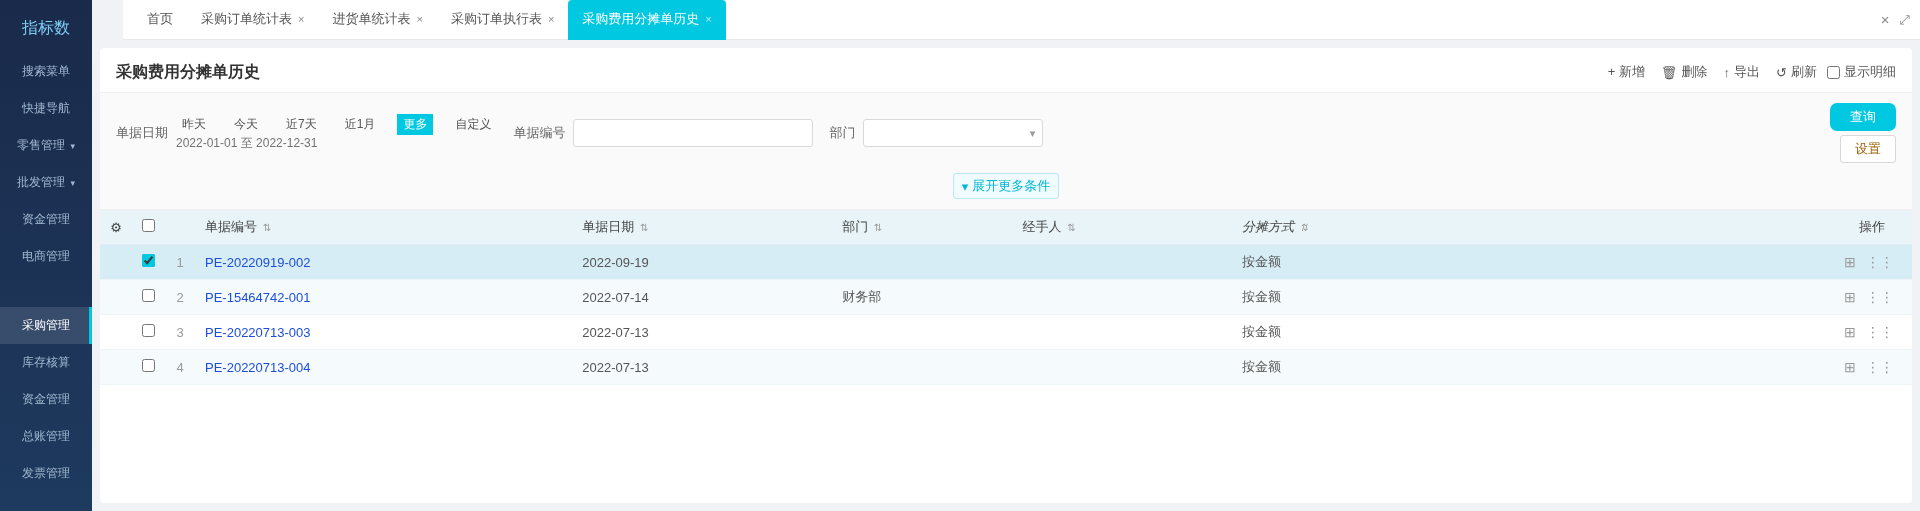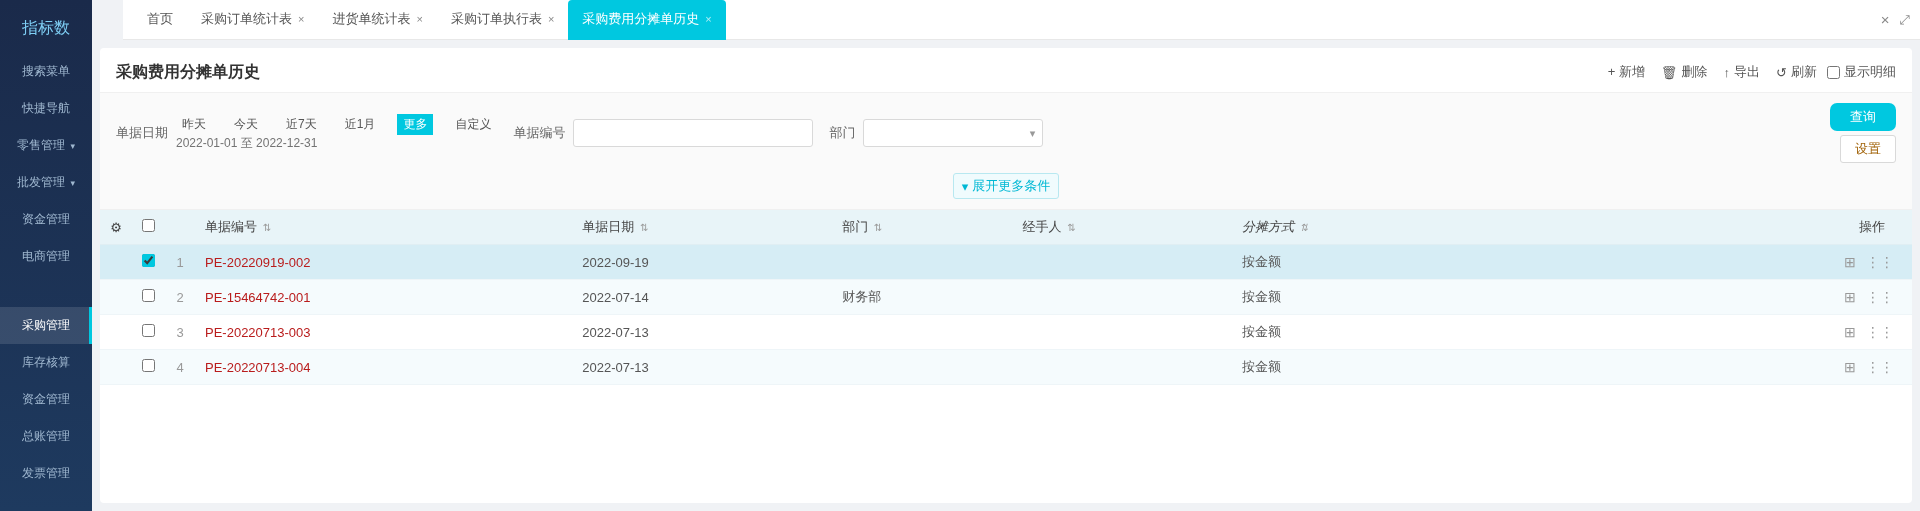--- a/index.html
+++ b/index.html
@@ -336,21 +336,21 @@
     }
     .checkbox-cell {
       width: 28px;
       text-align: center;
     }
     .settings-cell {
       width: 32px;
       text-align: center;
     }
     .link-cell {
-      color: #b91c1c;
+      color: #1d4ed8;
       text-decoration: none;
       cursor: pointer;
     }
     .op-cell {
       display: flex;
       gap: 6px;
     }
     .op-icon {
       color: #999;
       cursor: pointer;

